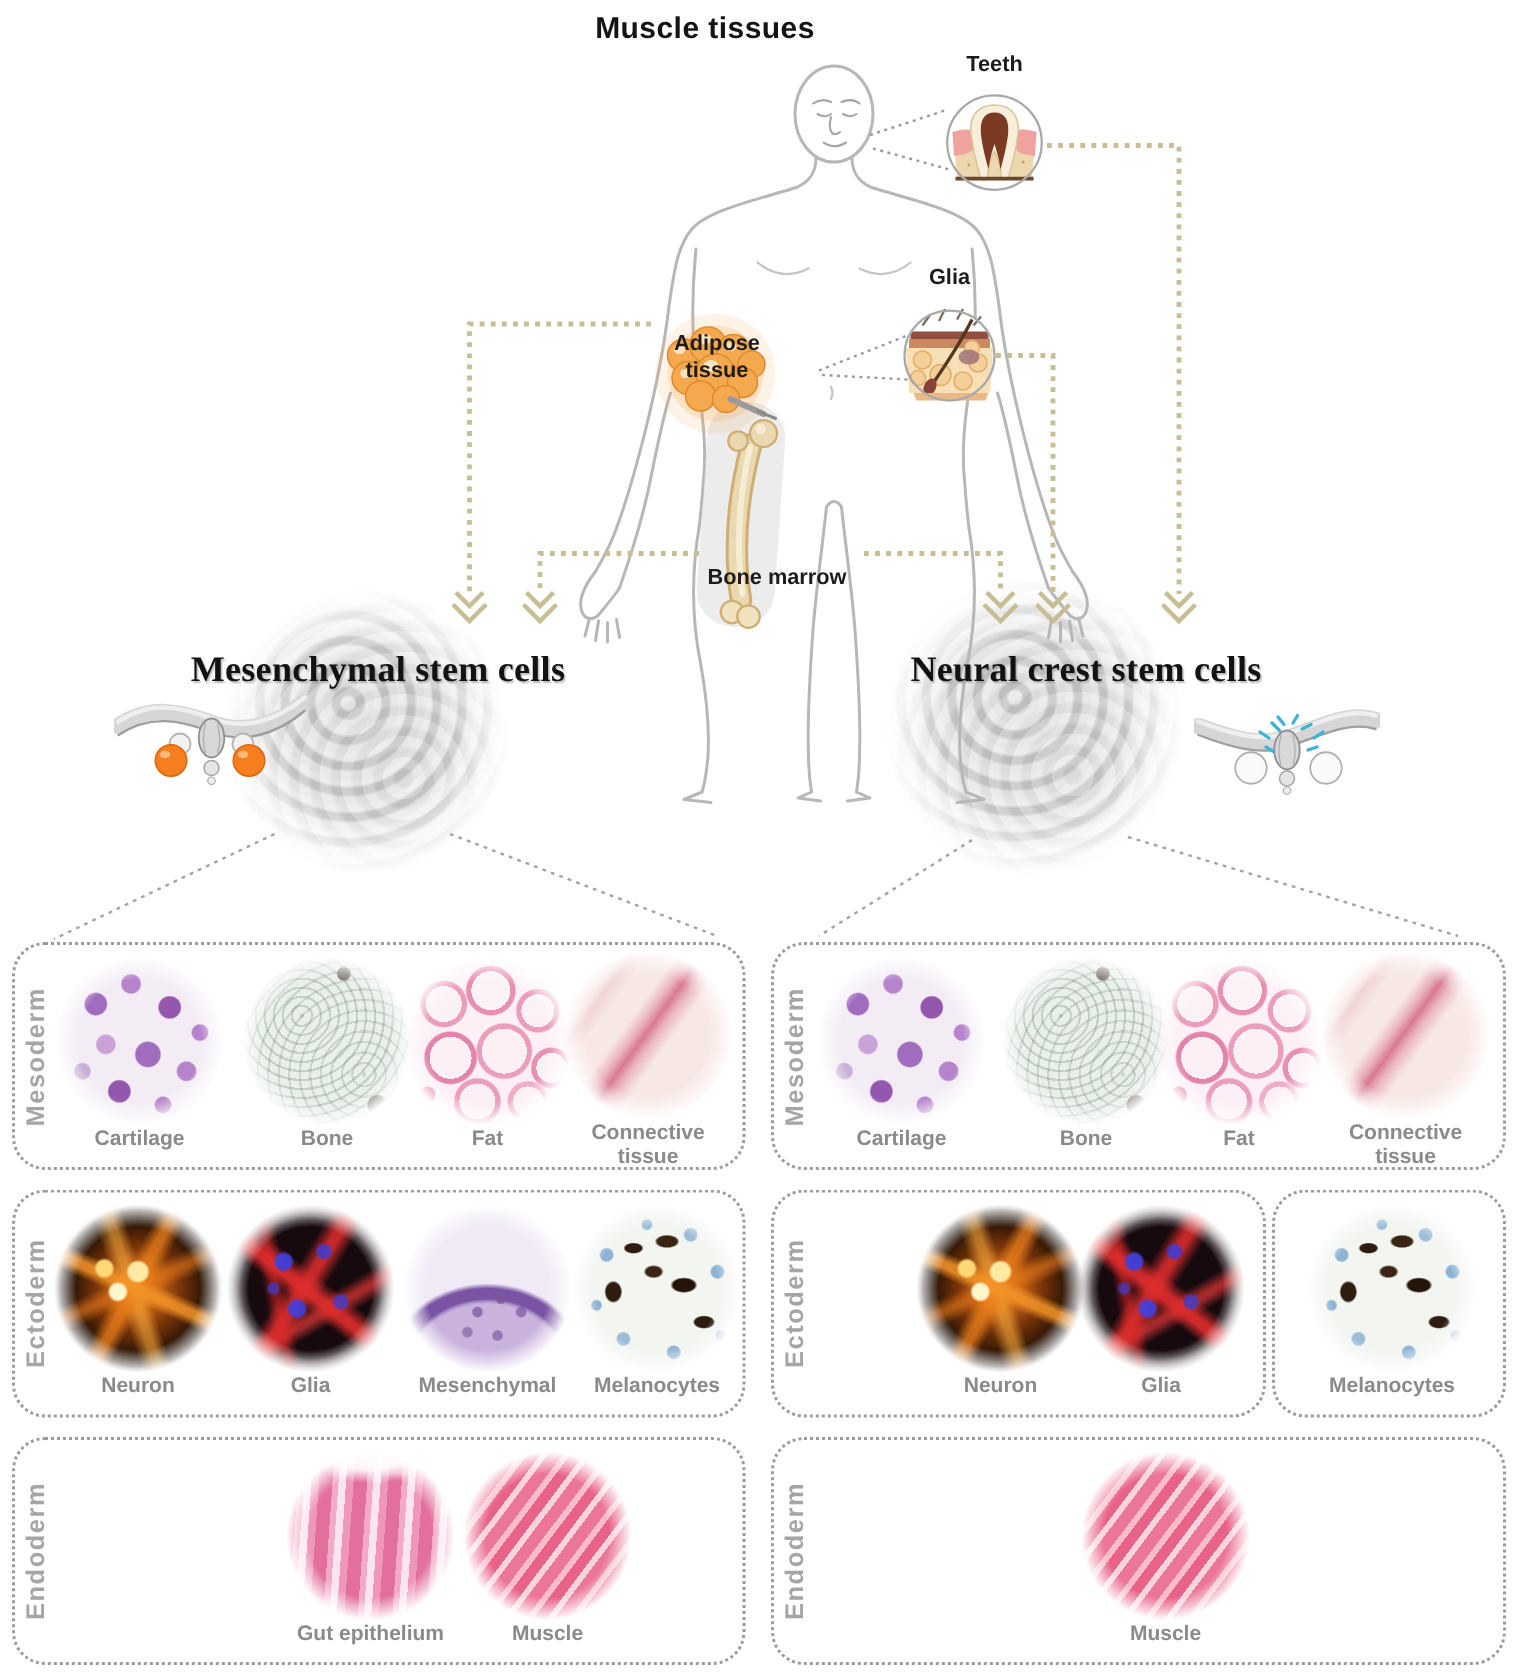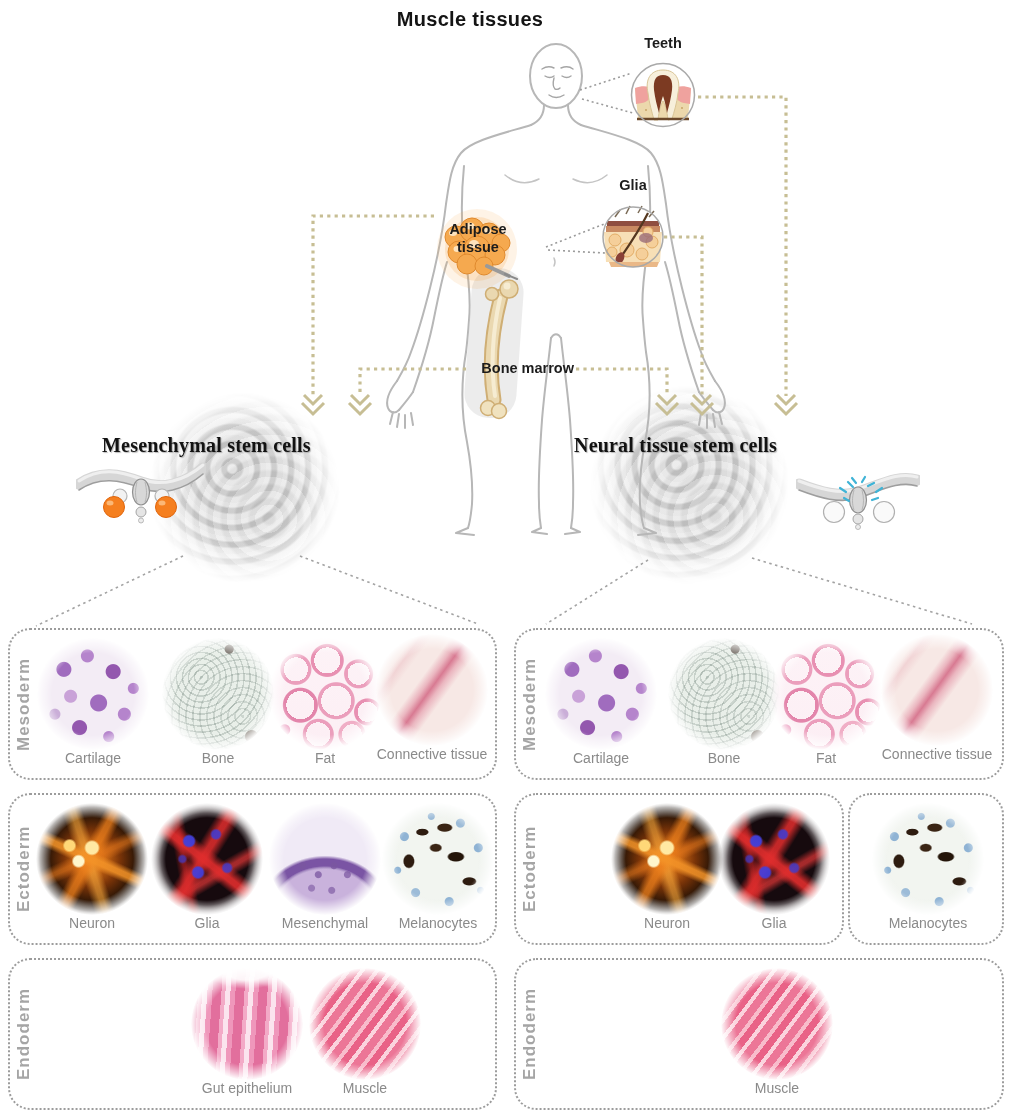--- a/index.html
+++ b/index.html
@@ -1,34 +1,34 @@
 <!DOCTYPE html>
 <html><head>
 <meta charset="utf-8">
 <style>
   html,body{margin:0;padding:0;background:#ffffff;}
   .canvas{position:relative;width:1012px;height:1115px;background:#fff;overflow:hidden;
           font-family:"Liberation Sans",sans-serif;}
   .abs{position:absolute;}
   .fig-title{font-size:20px;font-weight:bold;color:#141414;text-align:center;letter-spacing:.3px;}
   .src-label{font-size:14.5px;font-weight:bold;color:#1c1c1c;text-align:center;line-height:1.25;}
-  .stem-title{font-family:"Liberation Serif",serif;font-size:20px;font-weight:bold;color:#121212;
-              text-shadow:1px 1px 1px rgba(130,130,130,.55);letter-spacing:.2px;}
+  .stem-title{font-family:"Liberation Serif",serif;font-size:24px;font-weight:bold;color:#121212;
+              text-align:center;text-shadow:1px 1px 1px rgba(130,130,130,.55);letter-spacing:.2px;}
   .blob{border-radius:50%;
     background:
       repeating-radial-gradient(circle at 44% 40%, rgba(255,255,255,.50) 0 4px, rgba(176,176,176,.28) 6px 10px, rgba(250,250,250,.45) 12px 17px),
       repeating-radial-gradient(circle at 62% 66%, rgba(188,188,188,.30) 0 5px, rgba(248,248,248,.40) 8px 14px),
       radial-gradient(circle, #c6c6c6 0 28%, #dcdcdc 52%, #efefef 70%, #fafafa 85%);
     -webkit-mask-image:radial-gradient(circle,#000 42%,rgba(0,0,0,0) 68%);
     mask-image:radial-gradient(circle,#000 42%,rgba(0,0,0,0) 68%);}
   .panel{position:absolute;border:2px dotted #9c9c9c;border-radius:22px;box-sizing:border-box;background:#fff;}
   .layer-label{position:absolute;left:4px;top:0;bottom:0;display:flex;align-items:center;justify-content:center;
     writing-mode:vertical-rl;transform:rotate(180deg);font-size:17px;font-weight:bold;color:#a5a5a5;letter-spacing:1px;}
   .titem{position:absolute;width:112px;text-align:center;top:8px;}
-  .tlabel{margin-top:0px;font-size:14px;font-weight:normal;color:#8a8a8a;line-height:1.15;}
+  .tlabel{margin-top:0px;font-size:14px;font-weight:bold;color:#8a8a8a;line-height:1.15;}
   .tc{position:relative;width:112px;height:112px;margin:0 auto;border-radius:50%;
     -webkit-mask-image:radial-gradient(circle,#000 52%,rgba(0,0,0,0) 71%);
     mask-image:radial-gradient(circle,#000 52%,rgba(0,0,0,0) 71%);}
   .cartilage{background:
     radial-gradient(circle at 24% 28%, #a06cbe 0 7px, rgba(160,108,190,0) 8px),
     radial-gradient(circle at 45% 16%, #b584cc 0 6px, rgba(0,0,0,0) 7px),
     radial-gradient(circle at 68% 30%, #9357ae 0 7px, rgba(0,0,0,0) 8px),
     radial-gradient(circle at 86% 45%, #b584cc 0 5px, rgba(0,0,0,0) 6px),
     radial-gradient(circle at 30% 52%, #c9a2d8 0 6px, rgba(0,0,0,0) 7px),
     radial-gradient(circle at 55% 58%, #a06cbe 0 8px, rgba(0,0,0,0) 9px),
@@ -291,24 +291,24 @@
         <path d="M300 556 L478 624"></path>
       <path d="M648 560 L546 624"></path>
         <path d="M752 558 L972 624"></path>
     </g>
   </svg>
 
   <div class="abs fig-title" style="left:340px;top:8px;width:260px;">Muscle tissues</div>
   <div class="abs src-label" style="left:630px;top:34px;width:66px;">Teeth</div>
   <div class="abs src-label" style="left:602px;top:176px;width:62px;">Glia</div>
   <div class="abs src-label" style="left:432px;top:192px;width:92px;margin-top:28px;">Adipose tissue</div>
-  <div class="abs src-label" style="left:462px;top:359px;width:112px;white-space:nowrap;text-align:right;">Bone marrow</div>
+  <div class="abs src-label" style="left:462px;top:376px;width:112px;white-space:nowrap;">Bone marrow</div>
 
   <div class="abs stem-title" style="left:102px;top:434px;width:300px;">Mesenchymal stem cells</div>
-  <div class="abs stem-title" style="left:574px;top:434px;width:300px;">Neural tissue stem cells</div>
+  <div class="abs stem-title" style="left:574px;top:434px;width:300px;">Neural crest stem cells</div>
 
   <svg class="abs" style="left:76px;top:452px;" width="130" height="72" viewBox="0 0 130 72">
     <path d="M3 32 C24 18 44 22 65 30 C86 38 108 32 127 16" stroke="#d6d6d6" stroke-width="11" fill="none" stroke-linecap="round"></path>
     <path d="M3 29 C24 15 44 19 65 27 C86 35 108 29 127 13" stroke="#efefef" stroke-width="3" fill="none" stroke-linecap="round"></path>
     <path d="M3 38 C24 24 44 28 65 36 C86 44 108 38 127 22" stroke="#9e9e9e" stroke-width="1.6" fill="none" stroke-linecap="round"></path>
     <circle cx="44" cy="44" r="7" fill="#f2f2f2" stroke="#b5b5b5" stroke-width="1.2"></circle>
     <circle cx="86" cy="44" r="7" fill="#f2f2f2" stroke="#b5b5b5" stroke-width="1.2"></circle>
     <ellipse cx="65" cy="40" rx="8.5" ry="13" fill="#d8d8d8" stroke="#8f8f8f" stroke-width="1.2"></ellipse>
     <path d="M61 30 C59 38 59 44 61 50 M69 30 C71 38 71 44 69 50" stroke="#b0b0b0" stroke-width="0.9" fill="none"></path>
     <circle cx="38" cy="55" r="10.5" fill="#f57f1f" stroke="#e0650c" stroke-width="1"></circle>

